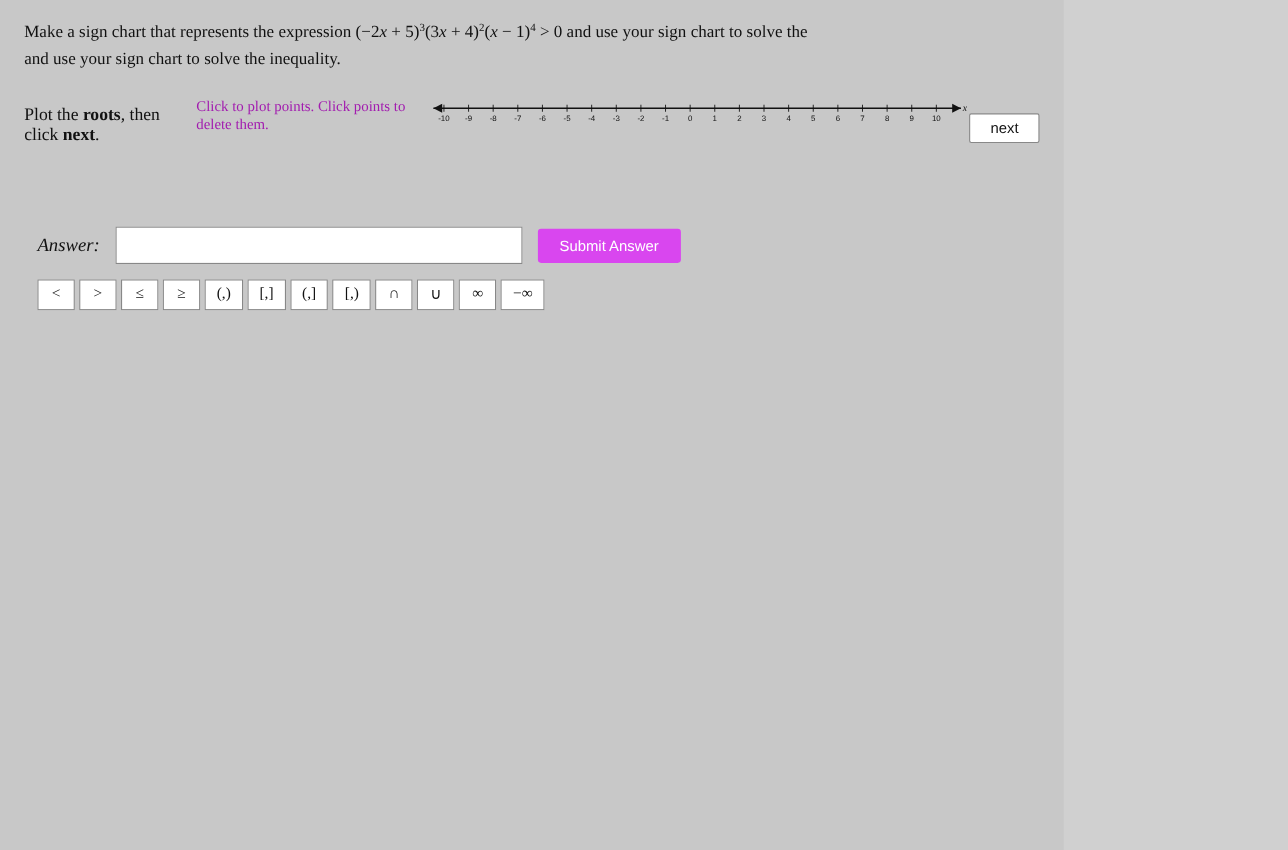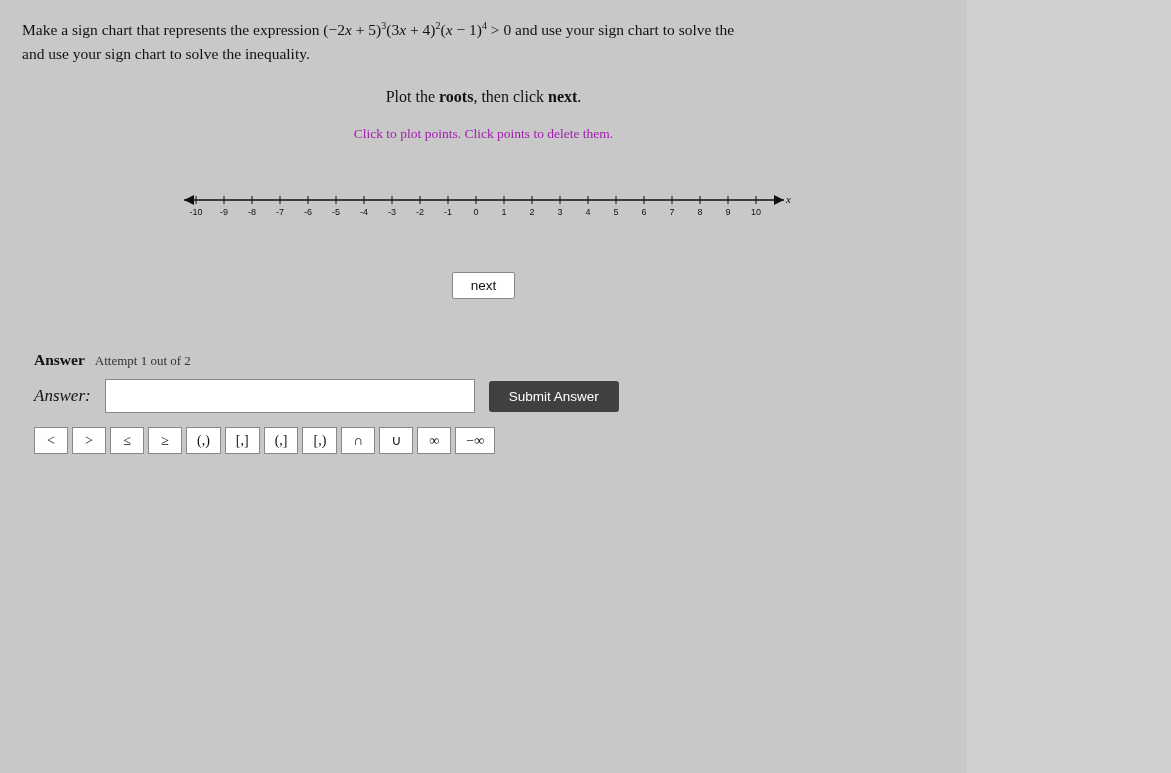--- a/index.html
+++ b/index.html
@@ -20,24 +20,23 @@
     }
     .problem-text {
       font-size: 15.5px;
       line-height: 1.55;
       max-width: 900px;
       margin-bottom: 10px;
     }
     .problem-text sup { font-size: 10px; vertical-align: super; }
     .center-area {
       display: flex;
-      flex-direction: column;
+      flex-direction: row;
       align-items: center;
-      margin-top: 22px;
-      gap: 16px;
+      margin-top: 12px;
     }
     .plot-title {
       font-size: 16px;
       margin-bottom: 4px;
     }
     .plot-title b { font-weight: bold; }
     .plot-subtitle {
       font-size: 13.5px;
       color: #a21caf;
       margin-bottom: 22px;
@@ -93,21 +92,21 @@
     .answer-input {
       width: 370px;
       height: 34px;
       border: 1.5px solid #888;
       background: #fff;
       font-size: 15px;
       padding: 0 6px;
       font-family: "Times New Roman", serif;
     }
     .submit-btn {
-      background: #404040;
+      background: #d946ef;
       color: #fff;
       border: none;
       padding: 8px 20px;
       font-size: 13.5px;
       font-family: Arial, sans-serif;
       cursor: pointer;
       border-radius: 3px;
     }
     .symbol-buttons {
       display: flex;
@@ -224,24 +223,20 @@
         <text x="612" y="23" font-size="11" font-family="Times New Roman, serif" font-style="italic" fill="#111">x</text>
       </svg>
     </div>
 
     <div class="next-btn-row">
       <button class="next-btn">next</button>
     </div>
   </div>
 
   <div class="answer-section">
-    <div class="answer-label-row">
-      <span class="answer-label">Answer</span>
-      <span class="attempt-label">Attempt 1 out of 2</span>
-    </div>
     <div class="answer-input-row">
       <span class="answer-prefix">Answer:</span>
       <input class="answer-input" type="text" style="">
       <button class="submit-btn">Submit Answer</button>
     </div>
     <div class="symbol-buttons">
       <button class="sym-btn">&lt;</button>
       <button class="sym-btn">&gt;</button>
       <button class="sym-btn">≤</button>
       <button class="sym-btn">≥</button>

